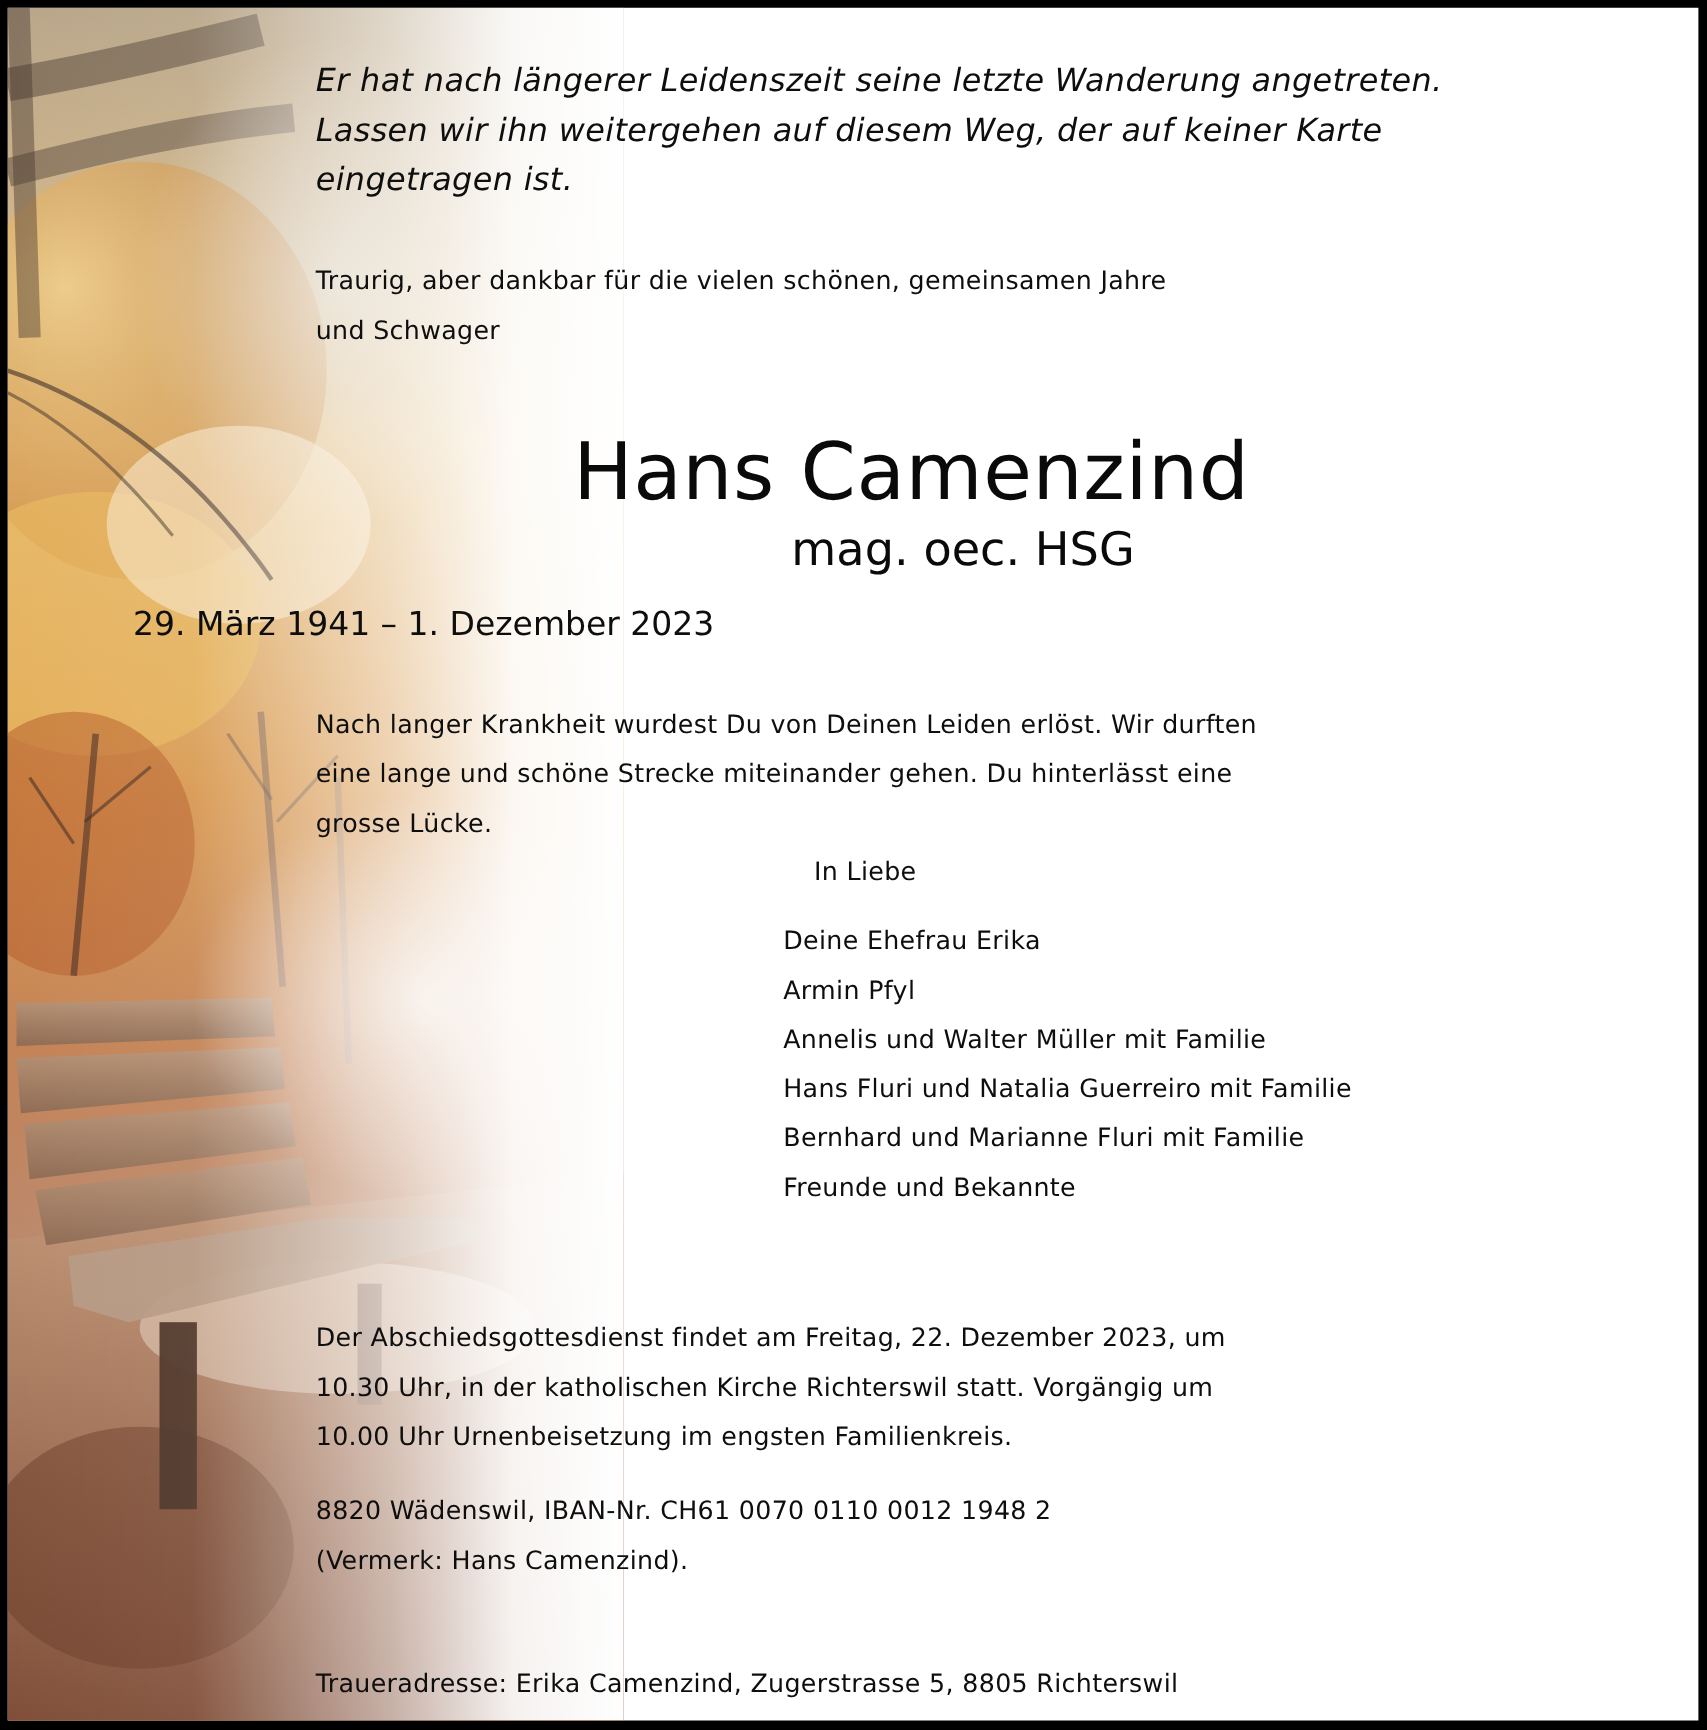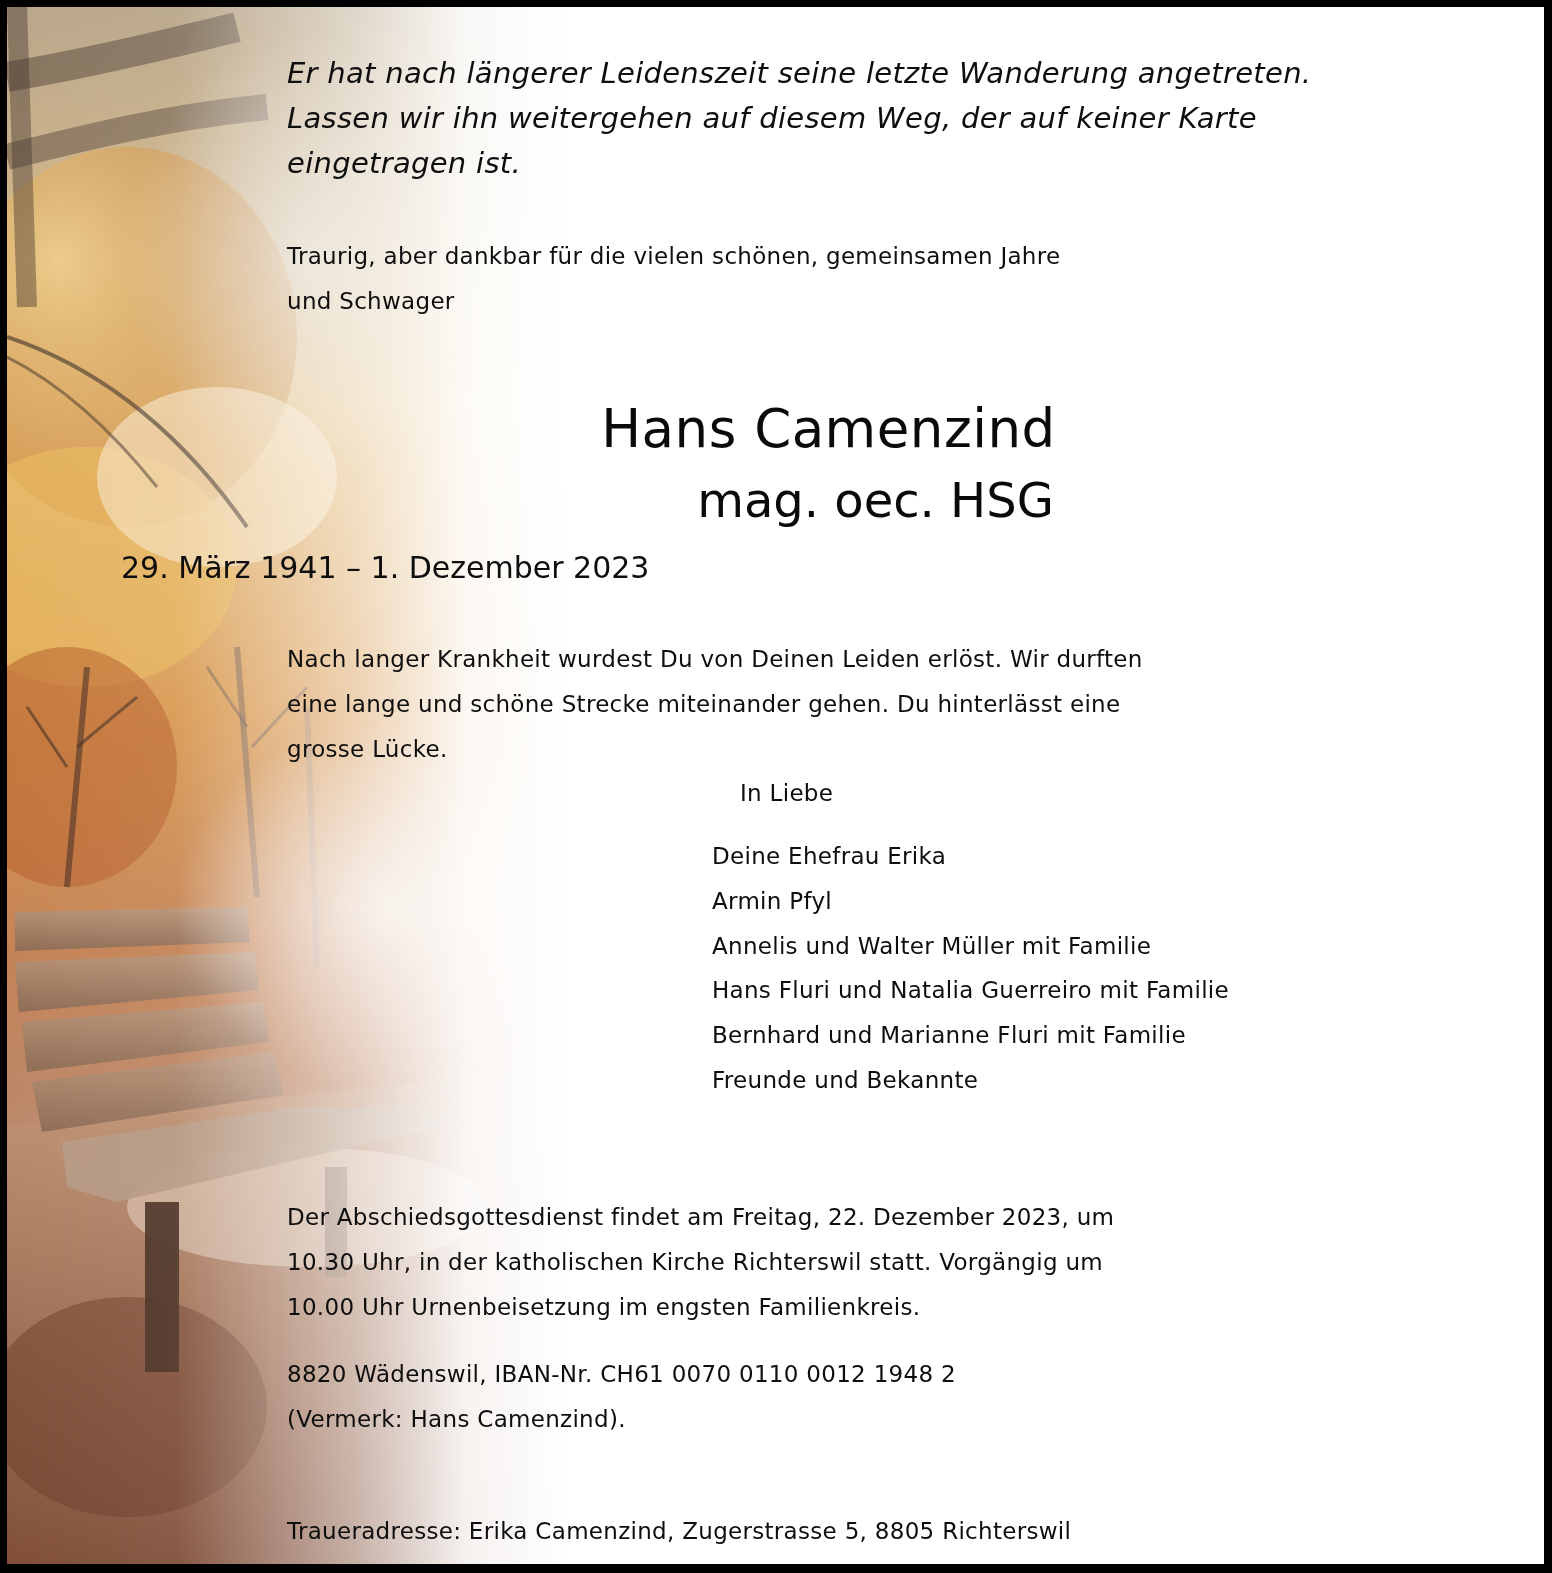--- a/index.html
+++ b/index.html
@@ -48,29 +48,29 @@
       font-style: italic;
       font-size: 29px;
     }
     .intro .line, .block .line { display: block; white-space: nowrap; }
     .para2 { left: 280px; top: 227px; width: 1200px; }
     .name {
       position: absolute; left: 0; right: 0; top: 382px;
       text-align: center;
       padding-left: 106px;
       font-family: "DejaVu Sans", sans-serif;
-      font-size: 53px; line-height: 80px;
+      font-size: 72px; line-height: 80px;
       letter-spacing: 0.5px;
       color: #0a0a0a;
     }
     .title-line {
       position: absolute; left: 0; right: 0; top: 466px;
       text-align: center; padding-left: 200px;
       font-family: "DejaVu Sans", sans-serif;
-      font-size: 48px; line-height: 54px; color: #0a0a0a;
+      font-size: 42px; line-height: 54px; color: #0a0a0a;
     }
     .dates {
       position: absolute; left: 0; right: 0; top: 540px;
       text-align: left; padding-left: 114px;
       font-family: "DejaVu Sans", sans-serif;
       font-size: 30px; line-height: 42px; color: #0e0e0e;
     }
     .para3 { left: 280px; top: 630px; width: 1220px; }
     .signoff { left: 733px; top: 764px; }
     .mourners { left: 705px; top: 827px; line-height: 44.8px; }

